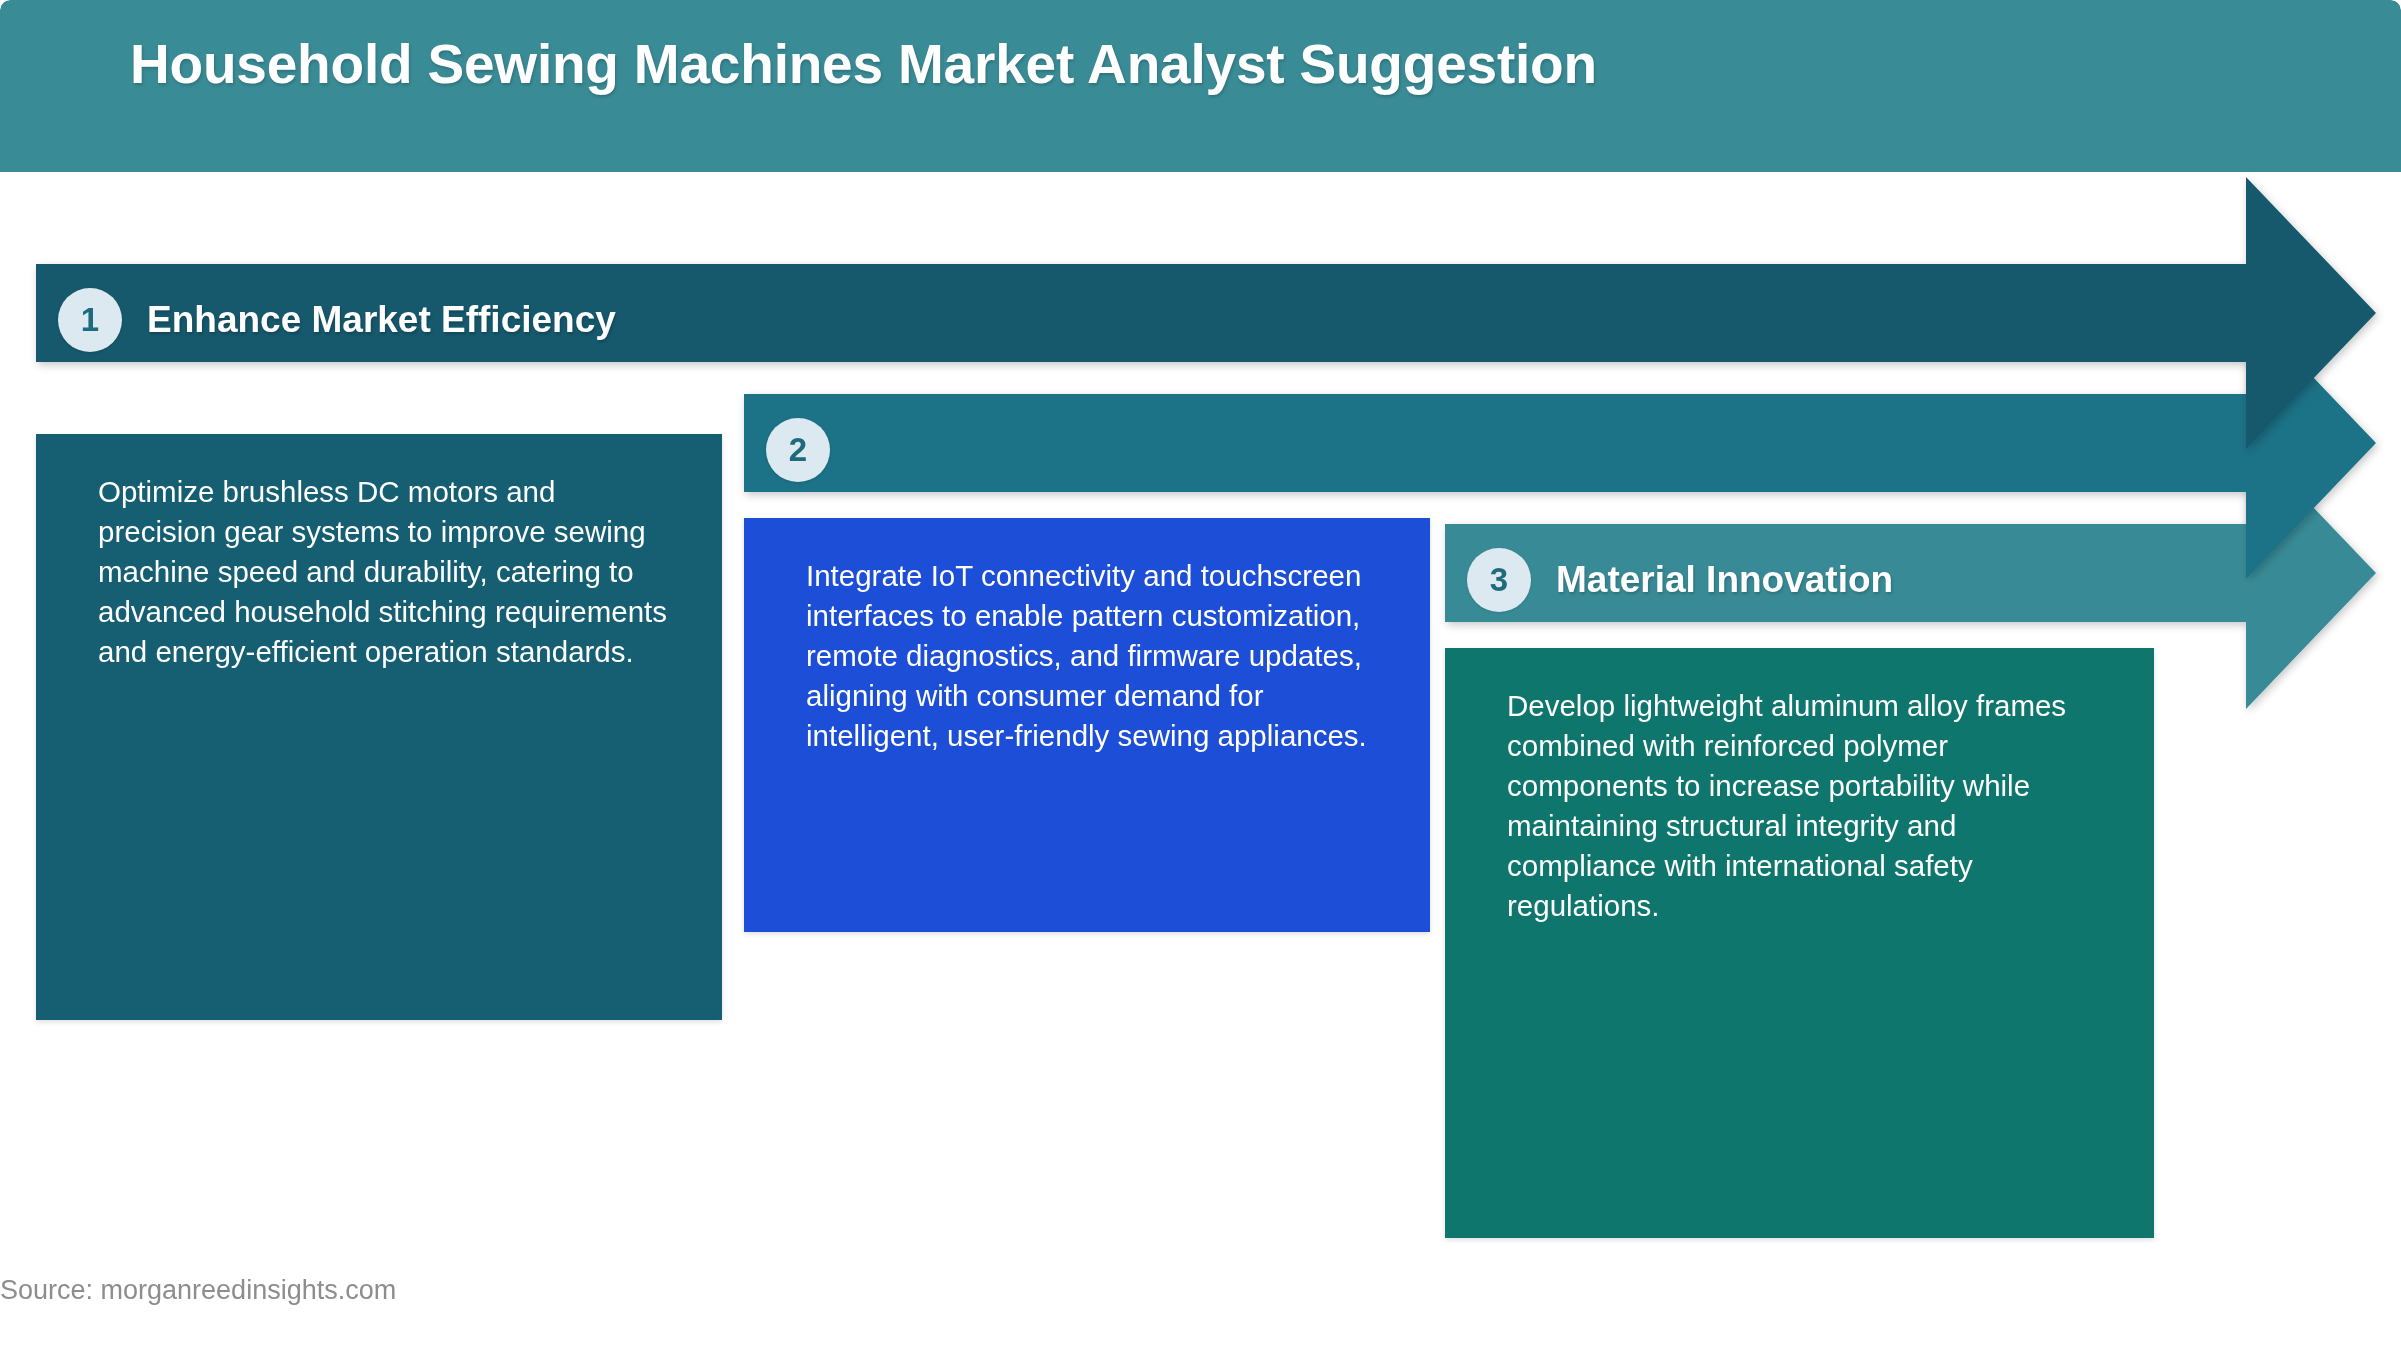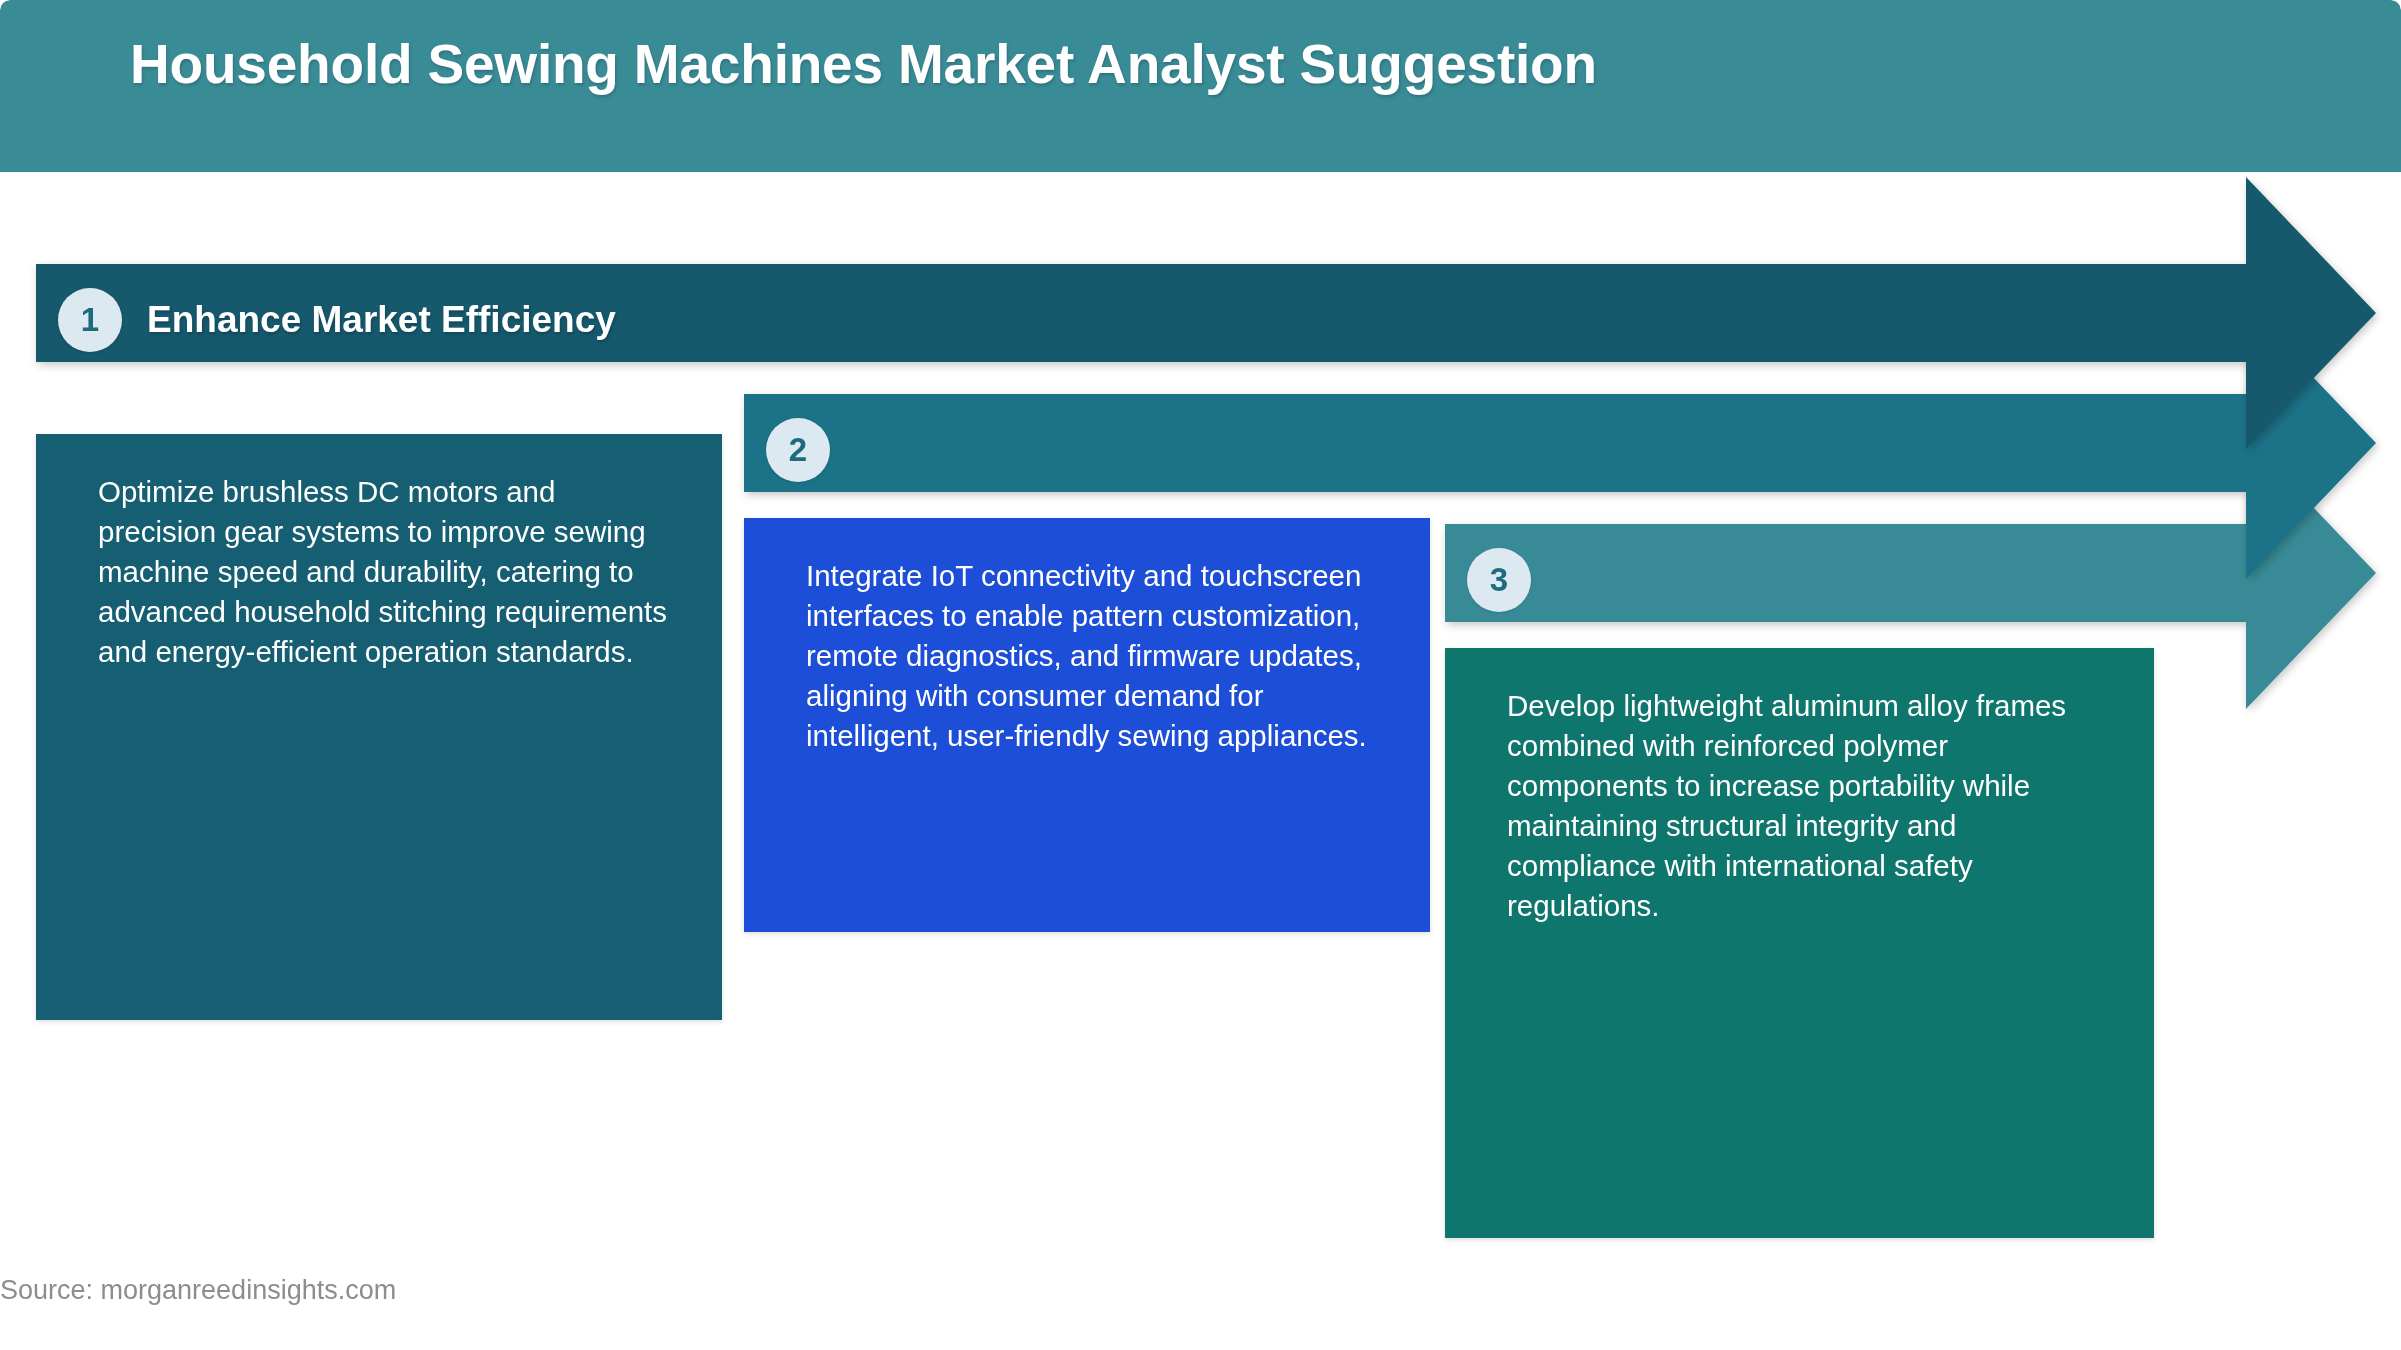--- a/index.html
+++ b/index.html
@@ -116,20 +116,21 @@
 
   <div class="bar-label" style="left:766px; top:394px;">
     <div class="badge">2</div>
   </div>
   <div class="body-box" style="left:744px; top:518px; width:686px; height:414px; background:#1d4ed8;">
     <div class="body-text">Integrate IoT connectivity and touchscreen interfaces to enable pattern customization, remote diagnostics, and firmware updates, aligning with consumer demand for intelligent, user-friendly sewing appliances.</div>
   </div>
 
   <div class="bar-label" style="left:1467px; top:524px;">
     <div class="badge">3</div>
+    <div class="bar-title">Material Innovation</div>
   </div>
   <div class="body-box" style="left:1445px; top:648px; width:709px; height:590px; background:#0f766e;">
     <div class="body-text">Develop lightweight aluminum alloy frames combined with reinforced polymer components to increase portability while maintaining structural integrity and compliance with international safety regulations.</div>
   </div>
 
   <div class="source">Source: morganreedinsights.com</div>
 
 
 </div>
 

